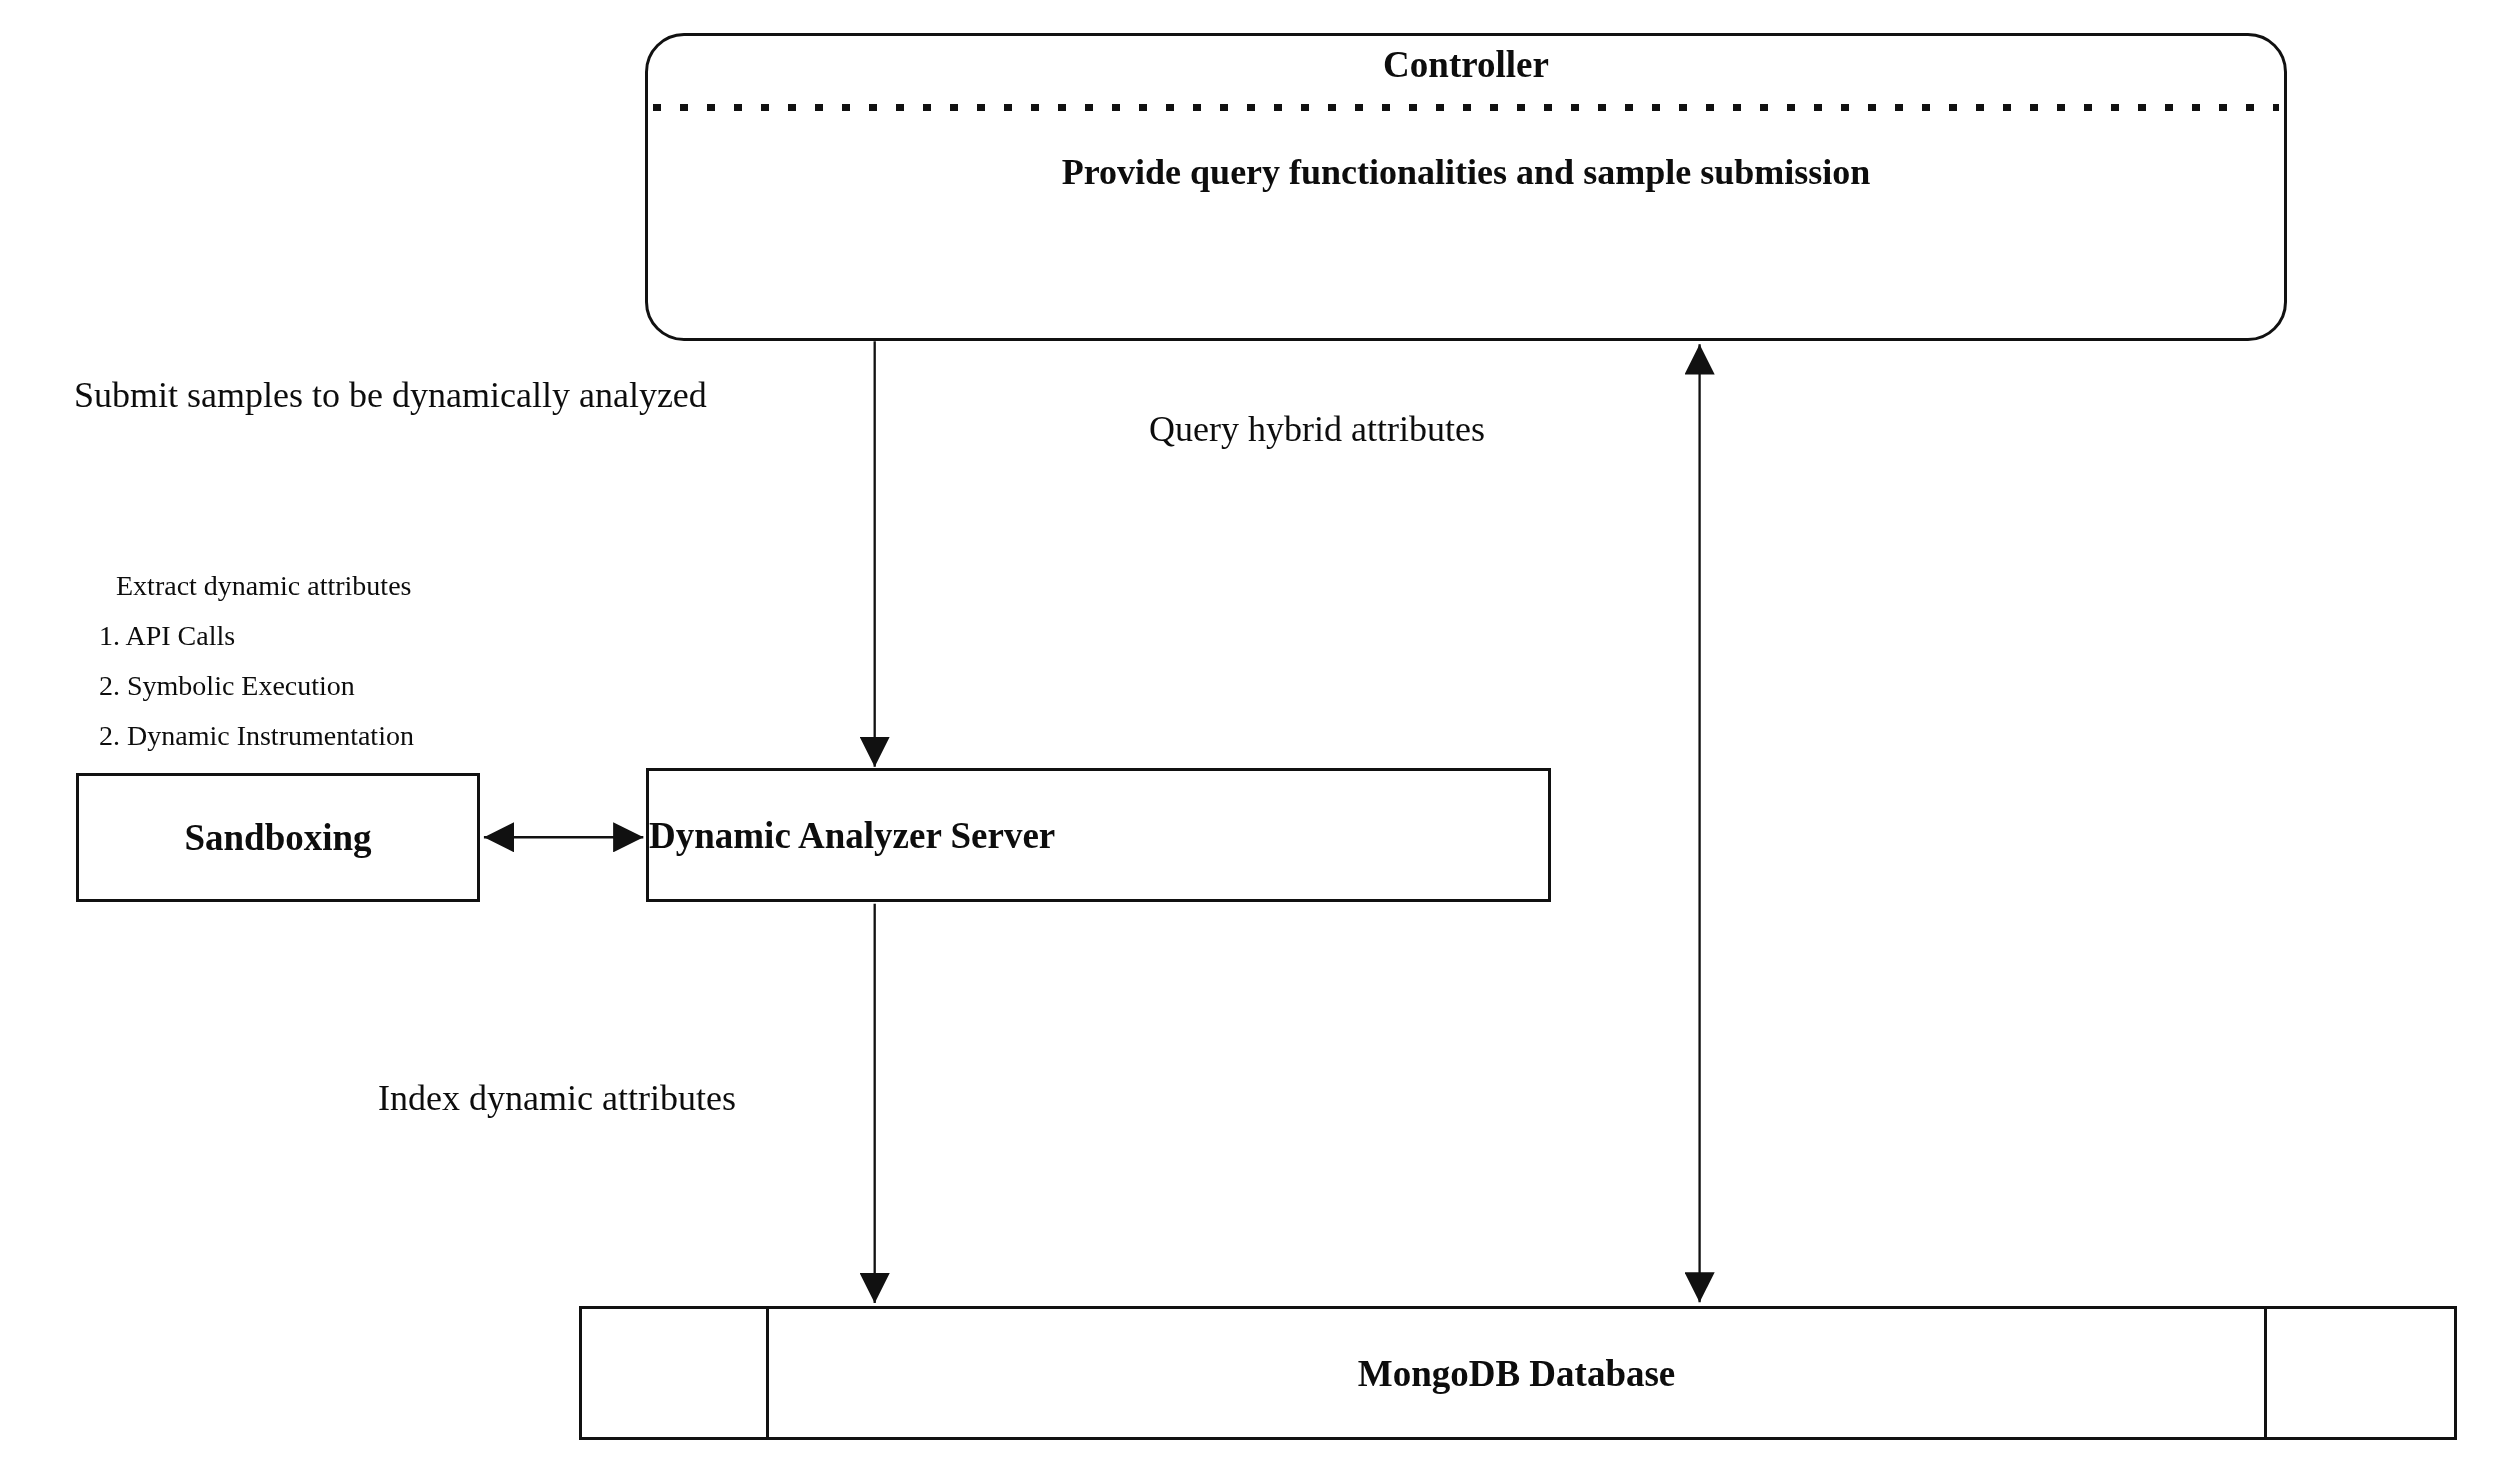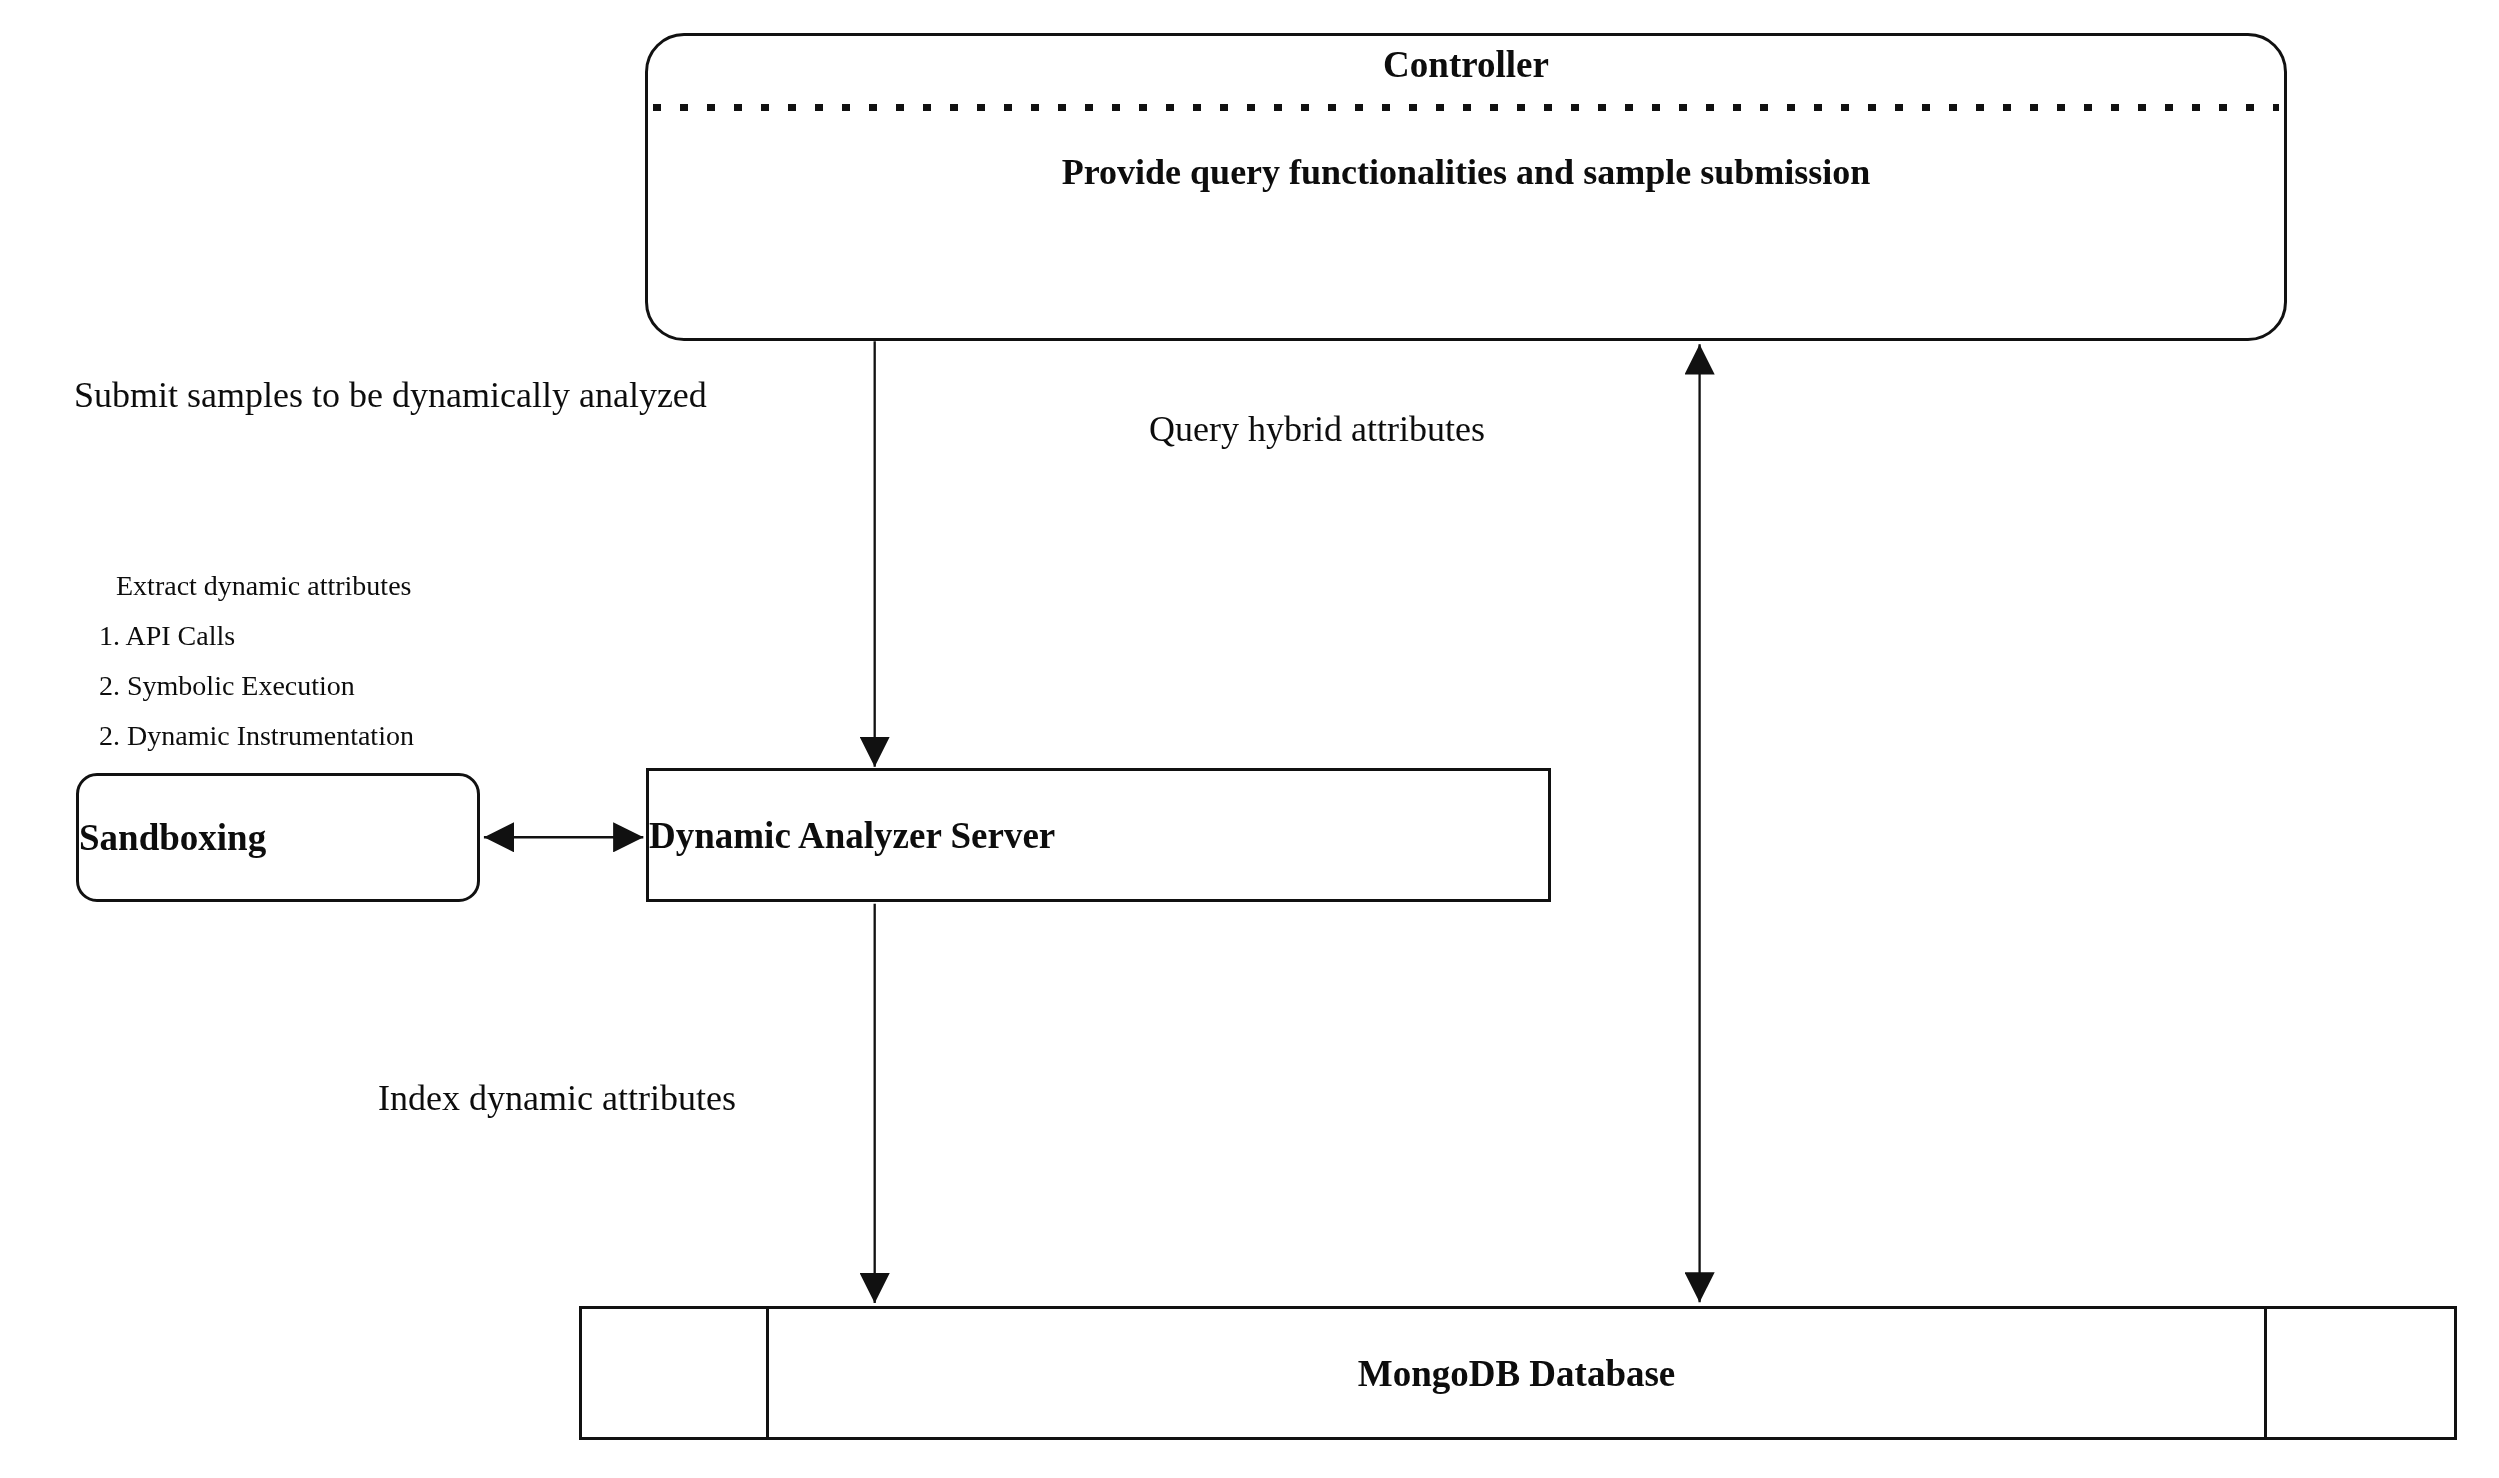--- a/index.html
+++ b/index.html
@@ -54,22 +54,22 @@
     position: absolute;
     left: 0; top: 108px; width: 100%;
     text-align: center;
     font-size: 36px; font-weight: bold;
     line-height: 56px;
   }
 
   #sandboxing-box {
     left: 76px; top: 773px;
     width: 404px; height: 129px;
-    display: flex; align-items: center; 
-    font-size: 37px; font-weight: bold; border-radius: 21px;
+    display: flex; align-items: center; justify-content: center;
+    font-size: 37px; font-weight: bold;
   }
   #analyzer-box {
     left: 646px; top: 768px;
     width: 905px; height: 134px;
     display: flex; align-items: center; justify-content: flex-start;
     font-size: 37px; font-weight: bold;
   }
   #mongodb-box {
     left: 579px; top: 1306px;
     width: 1878px; height: 134px;

